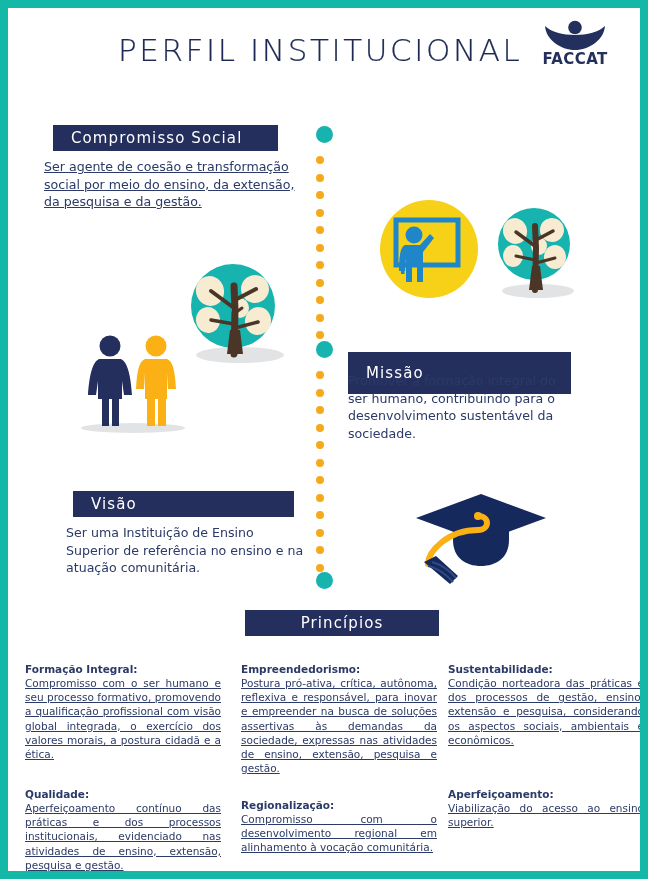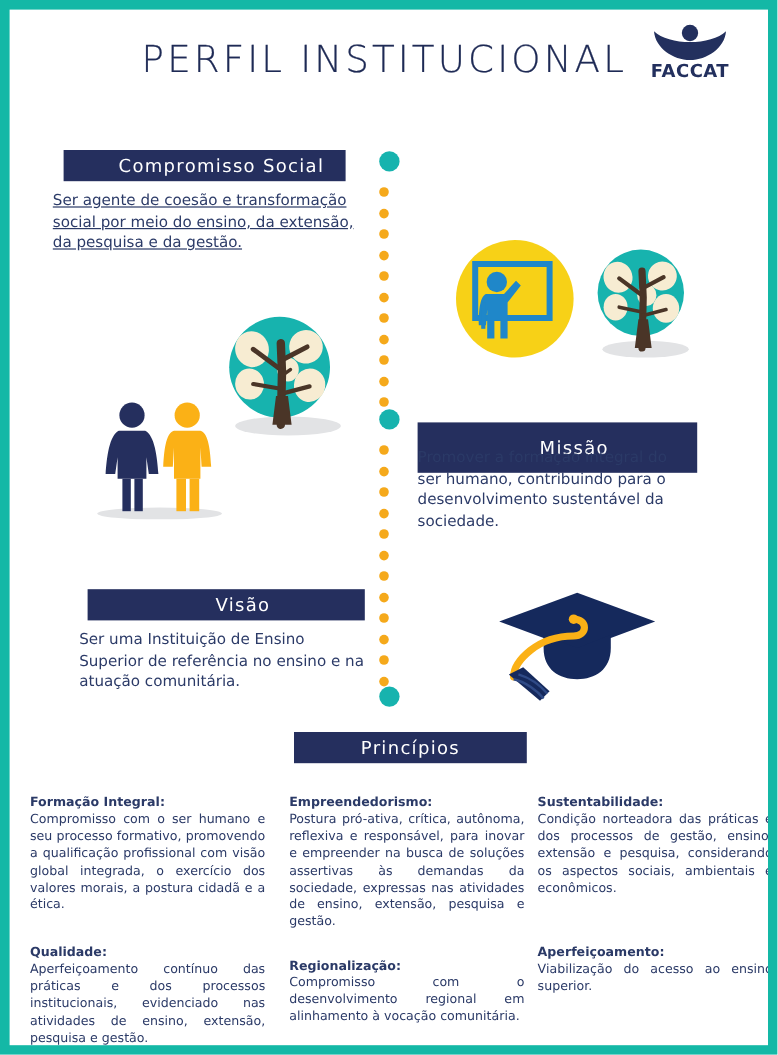--- a/index.html
+++ b/index.html
@@ -79,21 +79,21 @@
     position: absolute;
     background: #252f5e;
     color: #ffffff;
     display: flex;
     align-items: center;
     font-size: 15px;
     letter-spacing: 1.1px;
     font-weight: 400;
     font-family: "DejaVu Sans", sans-serif;
   }
-  .banner.left-pad { padding-left: 28px; justify-content: center; }
+  .banner.left-pad { padding-left: 18px; }
   .banner.center { justify-content: center; }
 
   .body-text {
     position: absolute;
     color: #2b3a67;
     font-size: 12.6px;
     line-height: 17.5px;
     font-family: "DejaVu Sans", sans-serif;
   }
 
@@ -107,20 +107,21 @@
   .principle .p-title {
     font-size: 10.5px;
     font-weight: bold;
     line-height: 14px;
     margin-bottom: 0px;
   }
   .principle .p-body {
     font-size: 10.5px;
     line-height: 14.2px;
     text-align: justify;
+    text-decoration: underline;
   }
 
   
   .illus { position: absolute; }
 </style>
 </head>
 <body>
 
 <div id="page">
 

